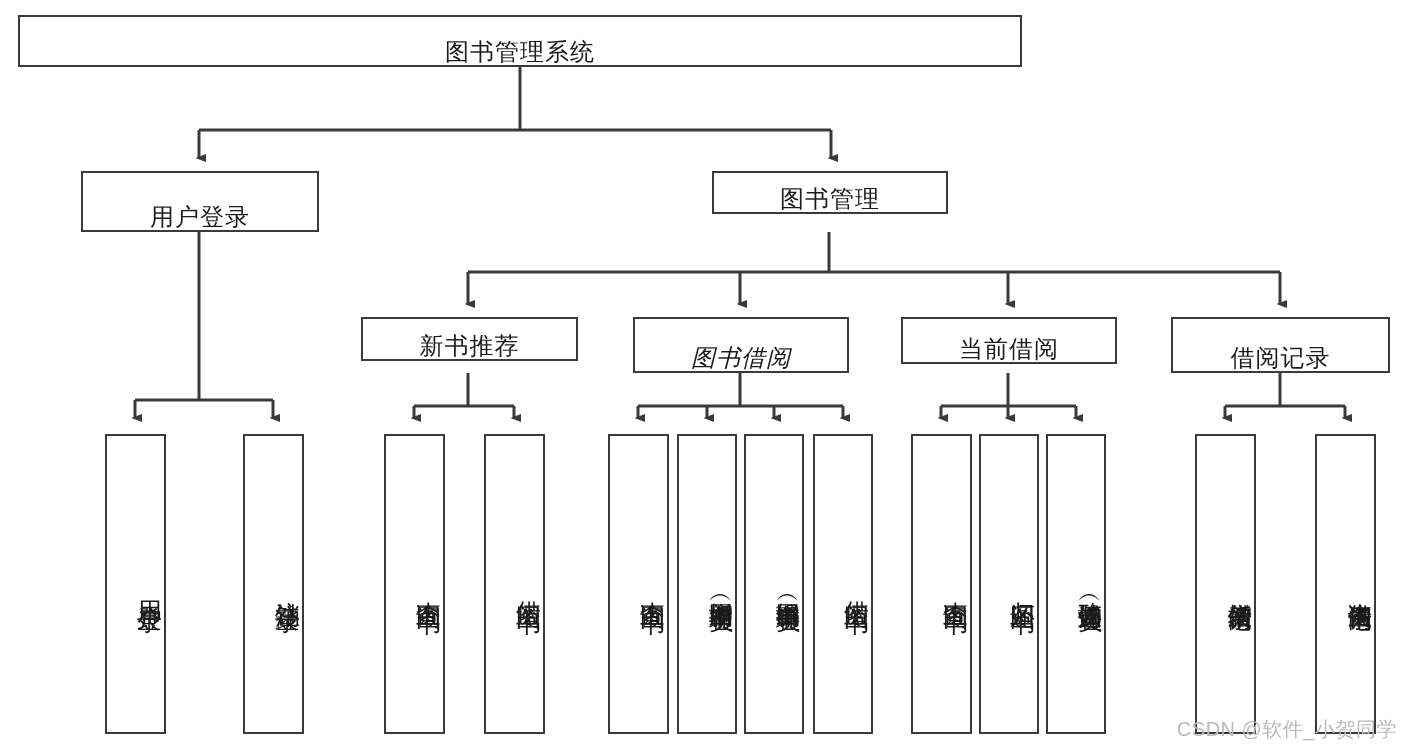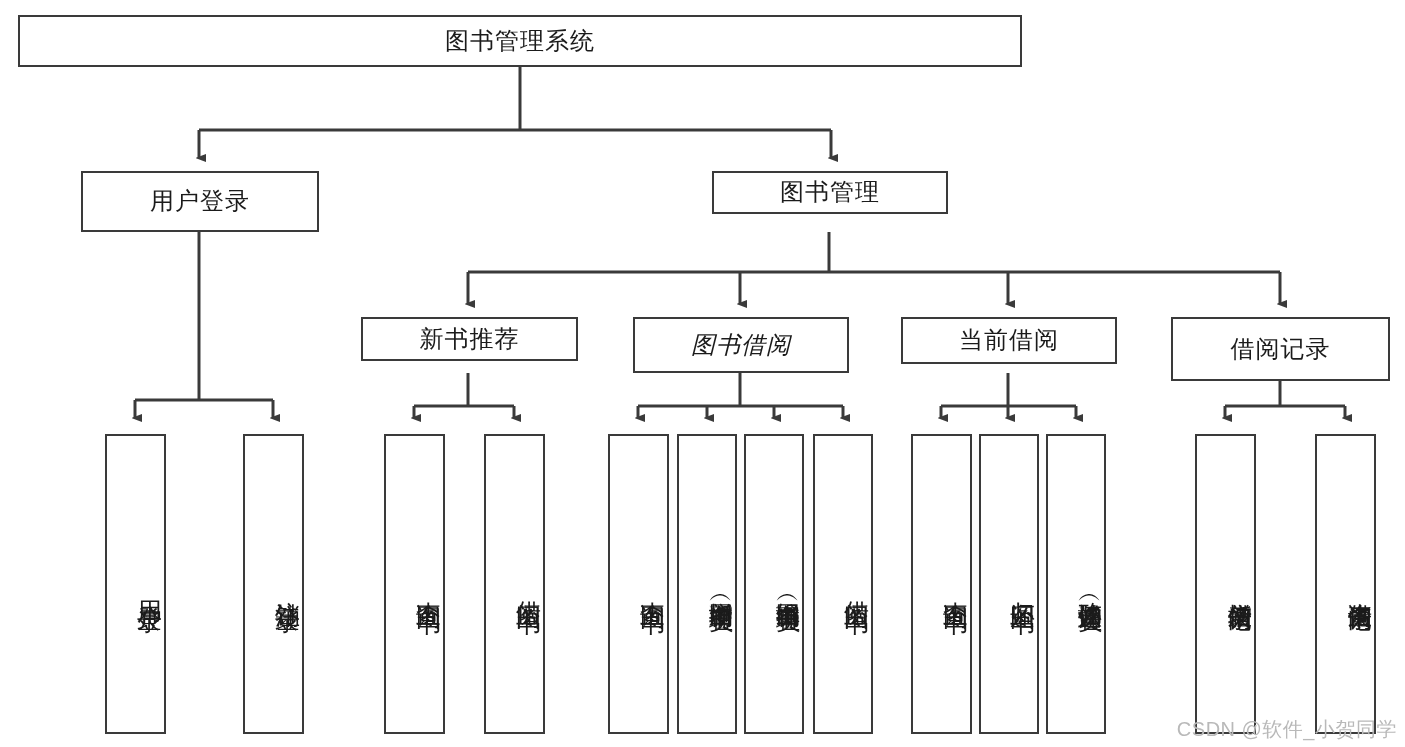--- a/index.html
+++ b/index.html
@@ -19,21 +19,21 @@
     left:0;top:0;
     width:1405px;height:747px;
     pointer-events:none;
   }
   .node{
     position:absolute;
     box-sizing:border-box;
     border:2.5px solid #3a3a3a;
     background:#ffffff;
     display:flex;
-    align-items:center;
+    align-items:flex-end;
     justify-content:center;
     color:#1b1b1b;
   }
   .node.h{
     font-size:24px;
     line-height:1.1;
     letter-spacing:1px;
   }
   .node.v{
     writing-mode:vertical-rl;
@@ -129,21 +129,21 @@
 
   <div class="node h" style="left:361px;top:317px;width:217px;height:44px;">
     <span>新书推荐</span>
   </div>
   <div class="node h" style="left:633px;top:317px;width:216px;height:56px;font-style:italic;">
     <span>图书借阅</span>
   </div>
   <div class="node h" style="left:901px;top:317px;width:216px;height:47px;">
     <span>当前借阅</span>
   </div>
-  <div class="node h" style="left:1171px;top:317px;width:219px;height:64px;">
+  <div class="node h" style="left:1171px;top:317px;width:219px;height:56px;">
     <span>借阅记录</span>
   </div>
 
   <div class="node v" style="left:105px;top:434px;width:61px;height:300px;">
     <span>用户登录</span>
   </div>
   <div class="node v" style="left:243px;top:434px;width:61px;height:300px;">
     <span>注销登录</span>
   </div>
 

